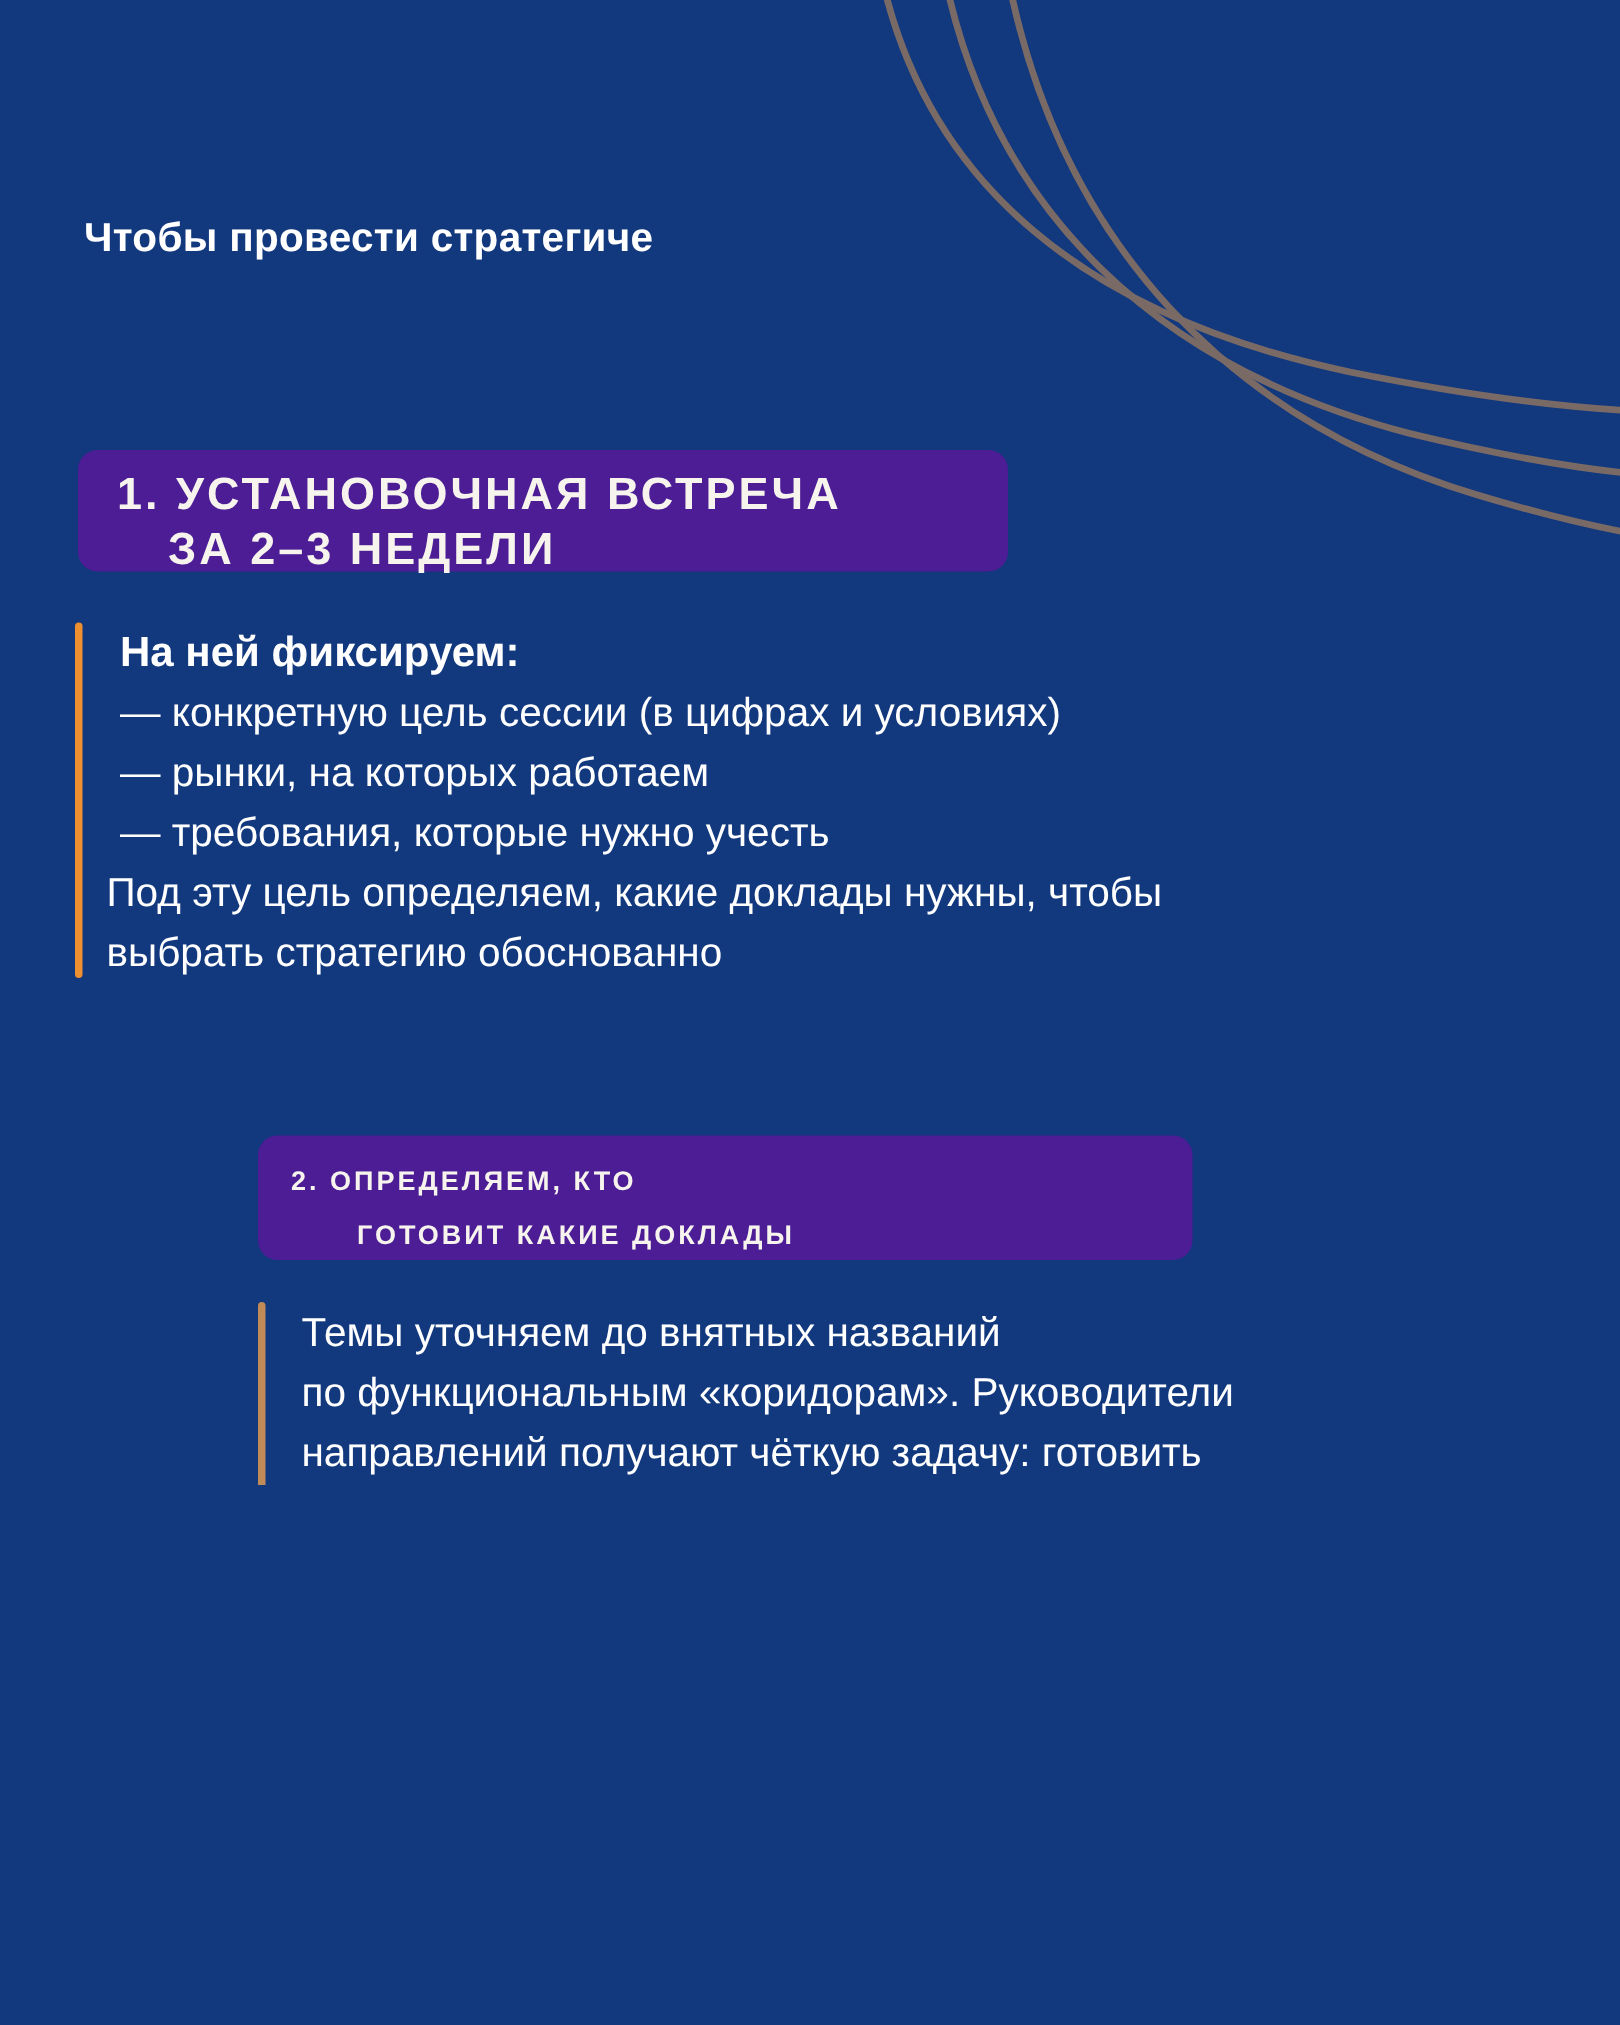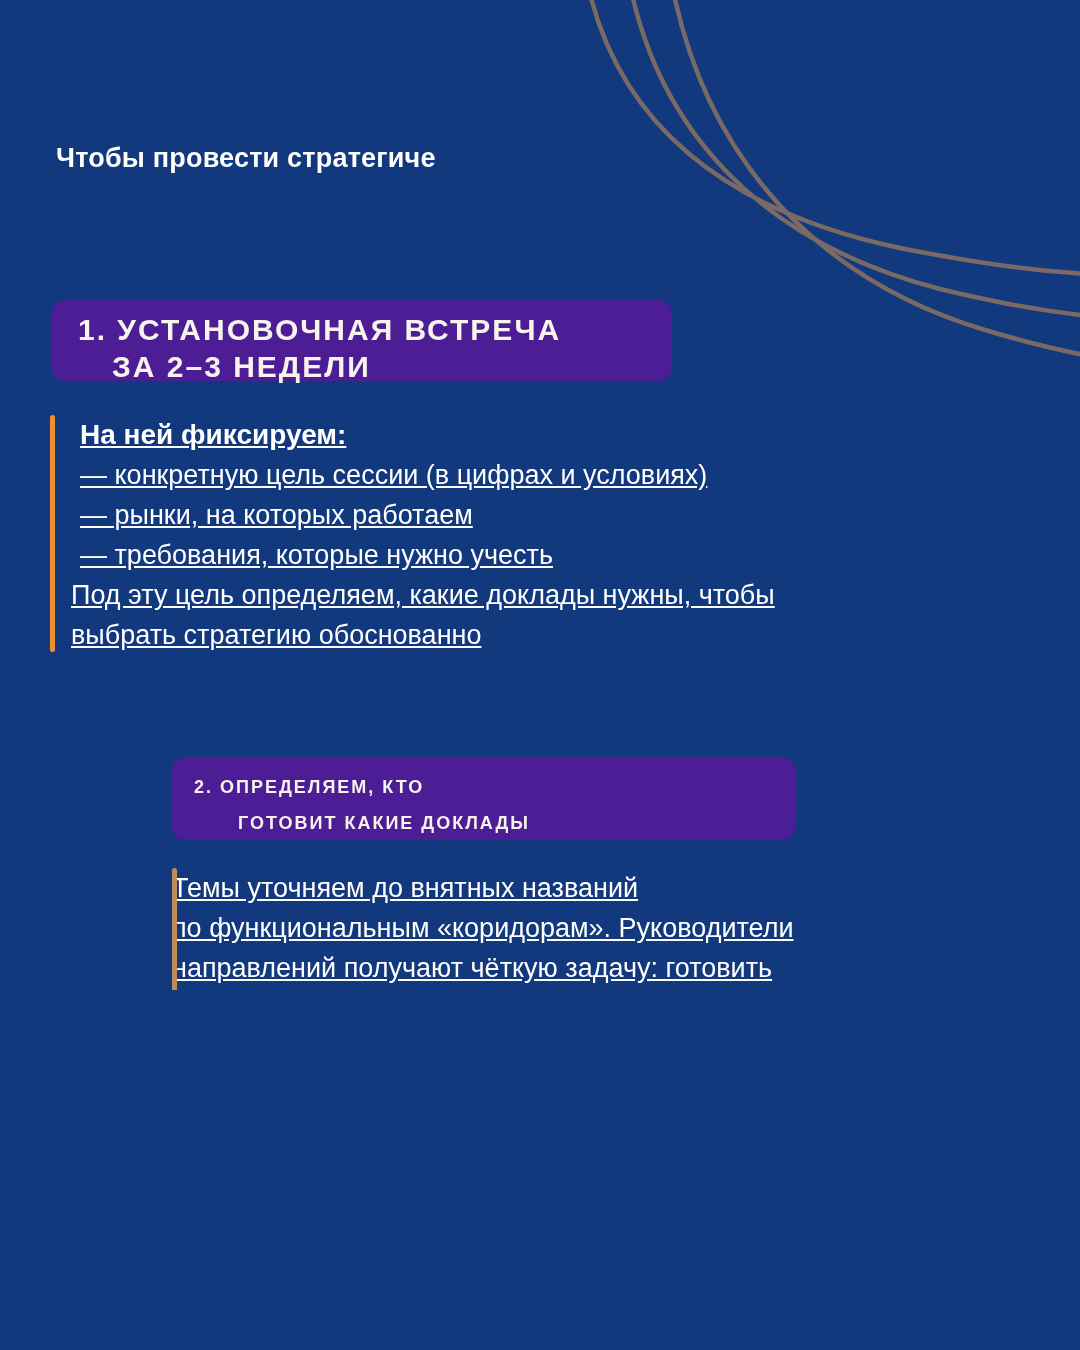--- a/index.html
+++ b/index.html
@@ -123,28 +123,28 @@
     top: 868px;
     width: 830px;
   }
 
   #block-2 .rule {
     height: 186px;
     background: #c08b56;
   }
 
   #block-2 .block-body {
+    padding-left: 29px;
   }
 
   .body-line {
     color: #ffffff;
     font-size: 27px;
     line-height: 40px;
     white-space: nowrap;
-    text-decoration: underline;
   }
 
   .body-line.strong {
     font-weight: 800;
     font-size: 28px;
   }
 
   .body-line.indent {
     padding-left: 9px;
   }

